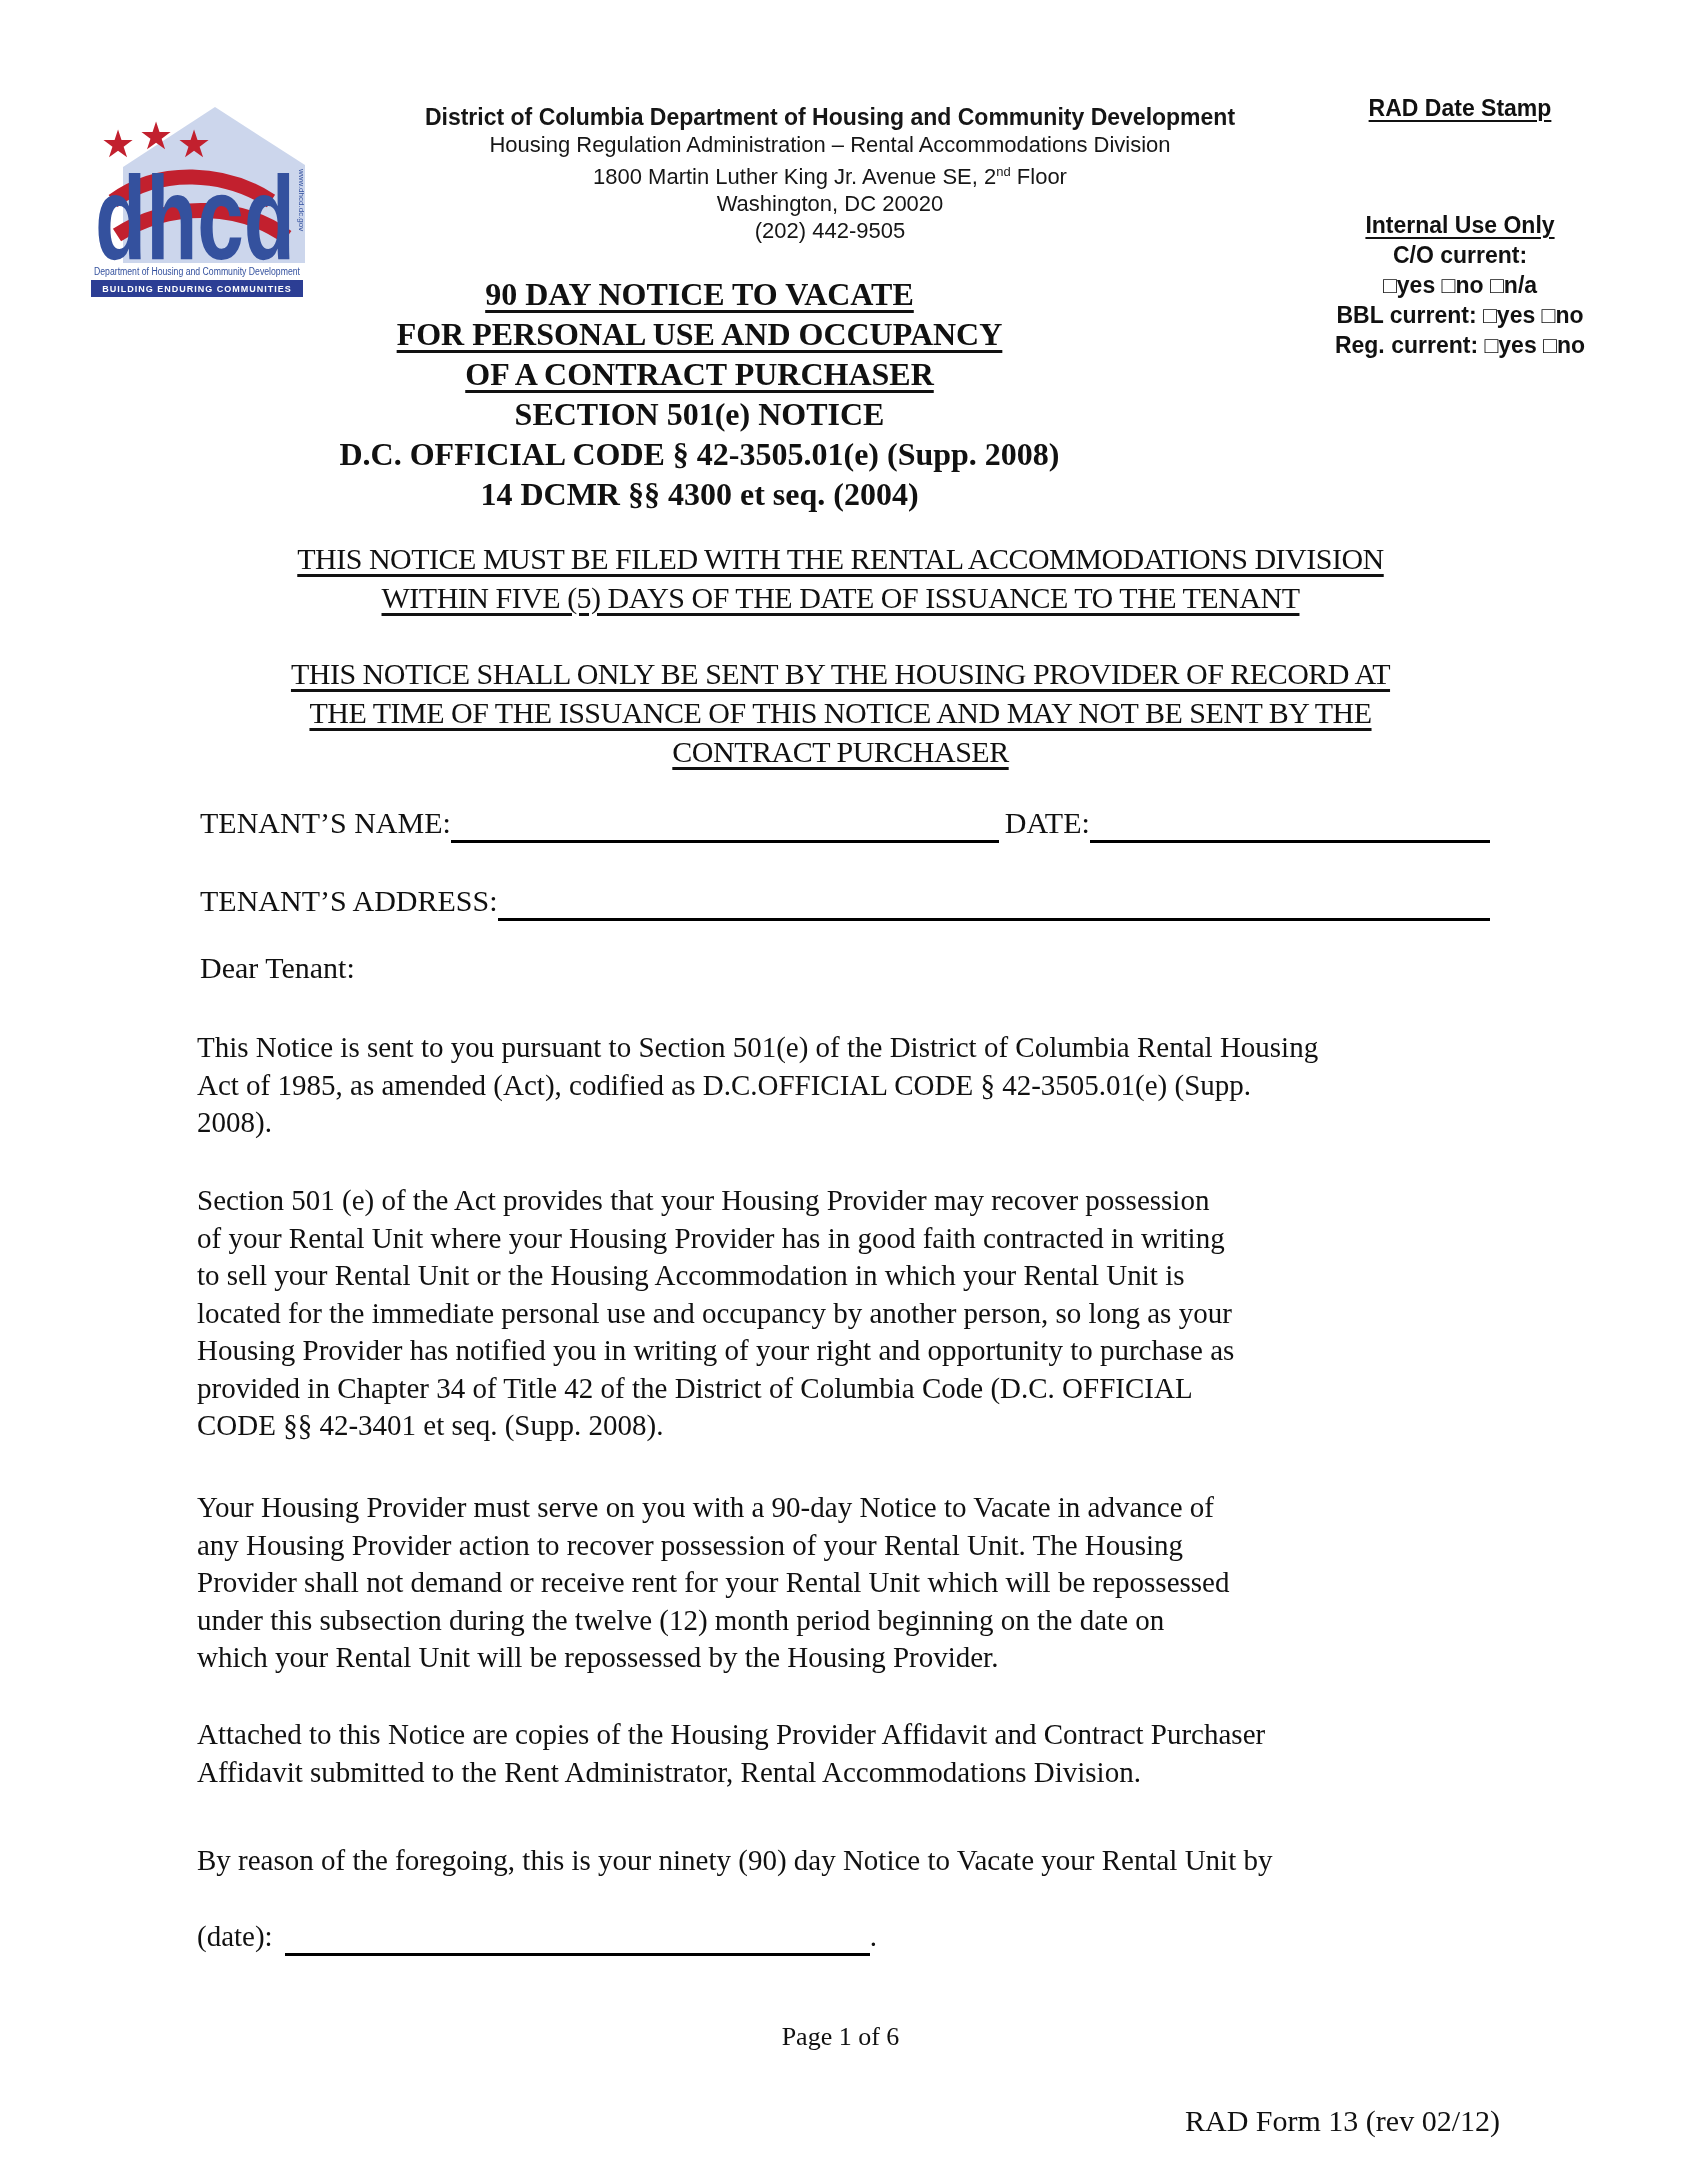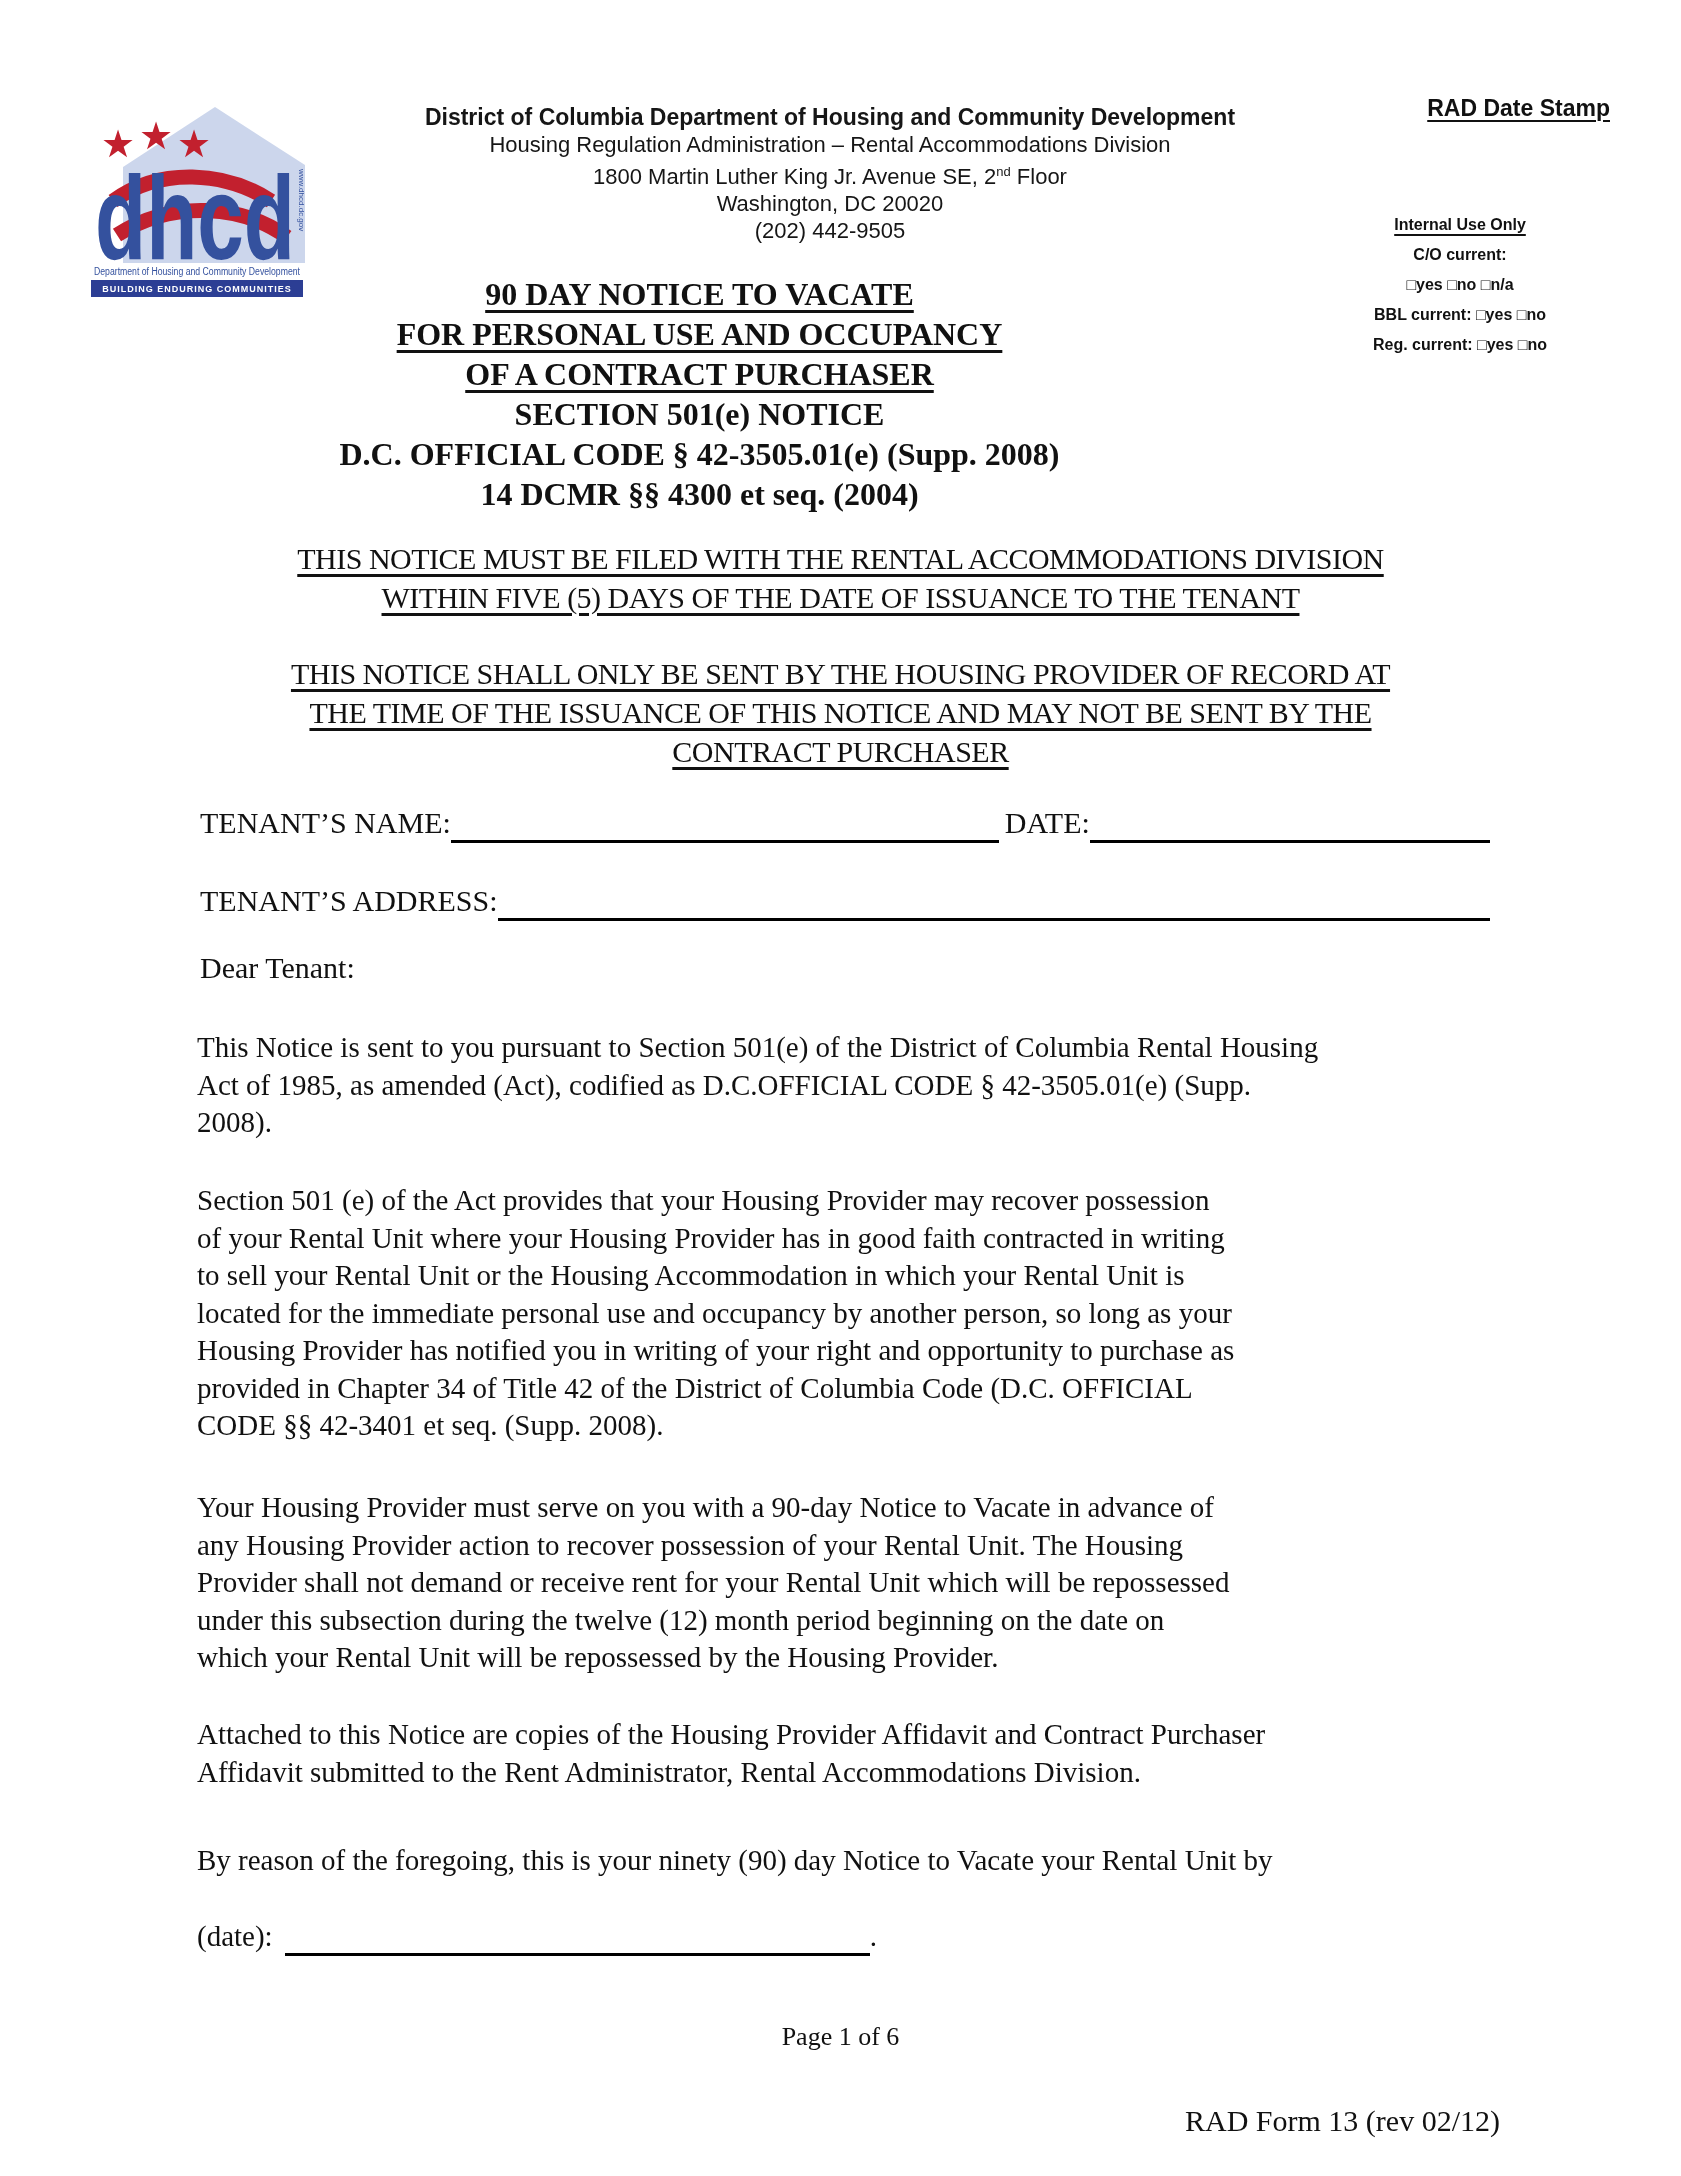--- a/index.html
+++ b/index.html
@@ -11,25 +11,25 @@
   .abs { position:absolute; }
   .ml { white-space:pre-line; }
 
   
   .hdr-center { left:330px; top:104px; width:1000px; text-align:center;
     font-family:"Liberation Sans", sans-serif; font-size:22px; line-height:27px; color:#161616; }
   .hdr-bold { font-size:23px; font-weight:700; }
   .hdr-center sup { font-size:13px; }
 
   
-  .rad-stamp { left:1310px; top:95px; width:300px; text-align:right;
+  .rad-stamp { left:1310px; top:95px; width:300px; text-align:center;
     font-family:"Liberation Sans", sans-serif; font-size:23px; font-weight:700;
     text-decoration:underline; text-underline-offset:4px; text-decoration-thickness:2px; }
   .internal { left:1300px; top:210px; width:320px; text-align:center;
-    font-family:"Liberation Sans", sans-serif; font-size:16px; line-height:30px; font-weight:700; }
+    font-family:"Liberation Sans", sans-serif; font-size:23px; line-height:30px; font-weight:700; }
   .iu-title { text-decoration:underline; text-underline-offset:4px; text-decoration-thickness:2px; }
 
   
   .title-block { left:0; top:274px; width:1399px; text-align:center;
     font-weight:700; font-size:32px; line-height:40px; }
   .t-underline { text-decoration:underline; text-decoration-thickness:3px; text-underline-offset:5px; }
 
   
   .notice { left:0; width:1681px; text-align:center; font-size:30px; line-height:39px;
     text-decoration:underline; text-decoration-thickness:2.5px; text-underline-offset:5px;

